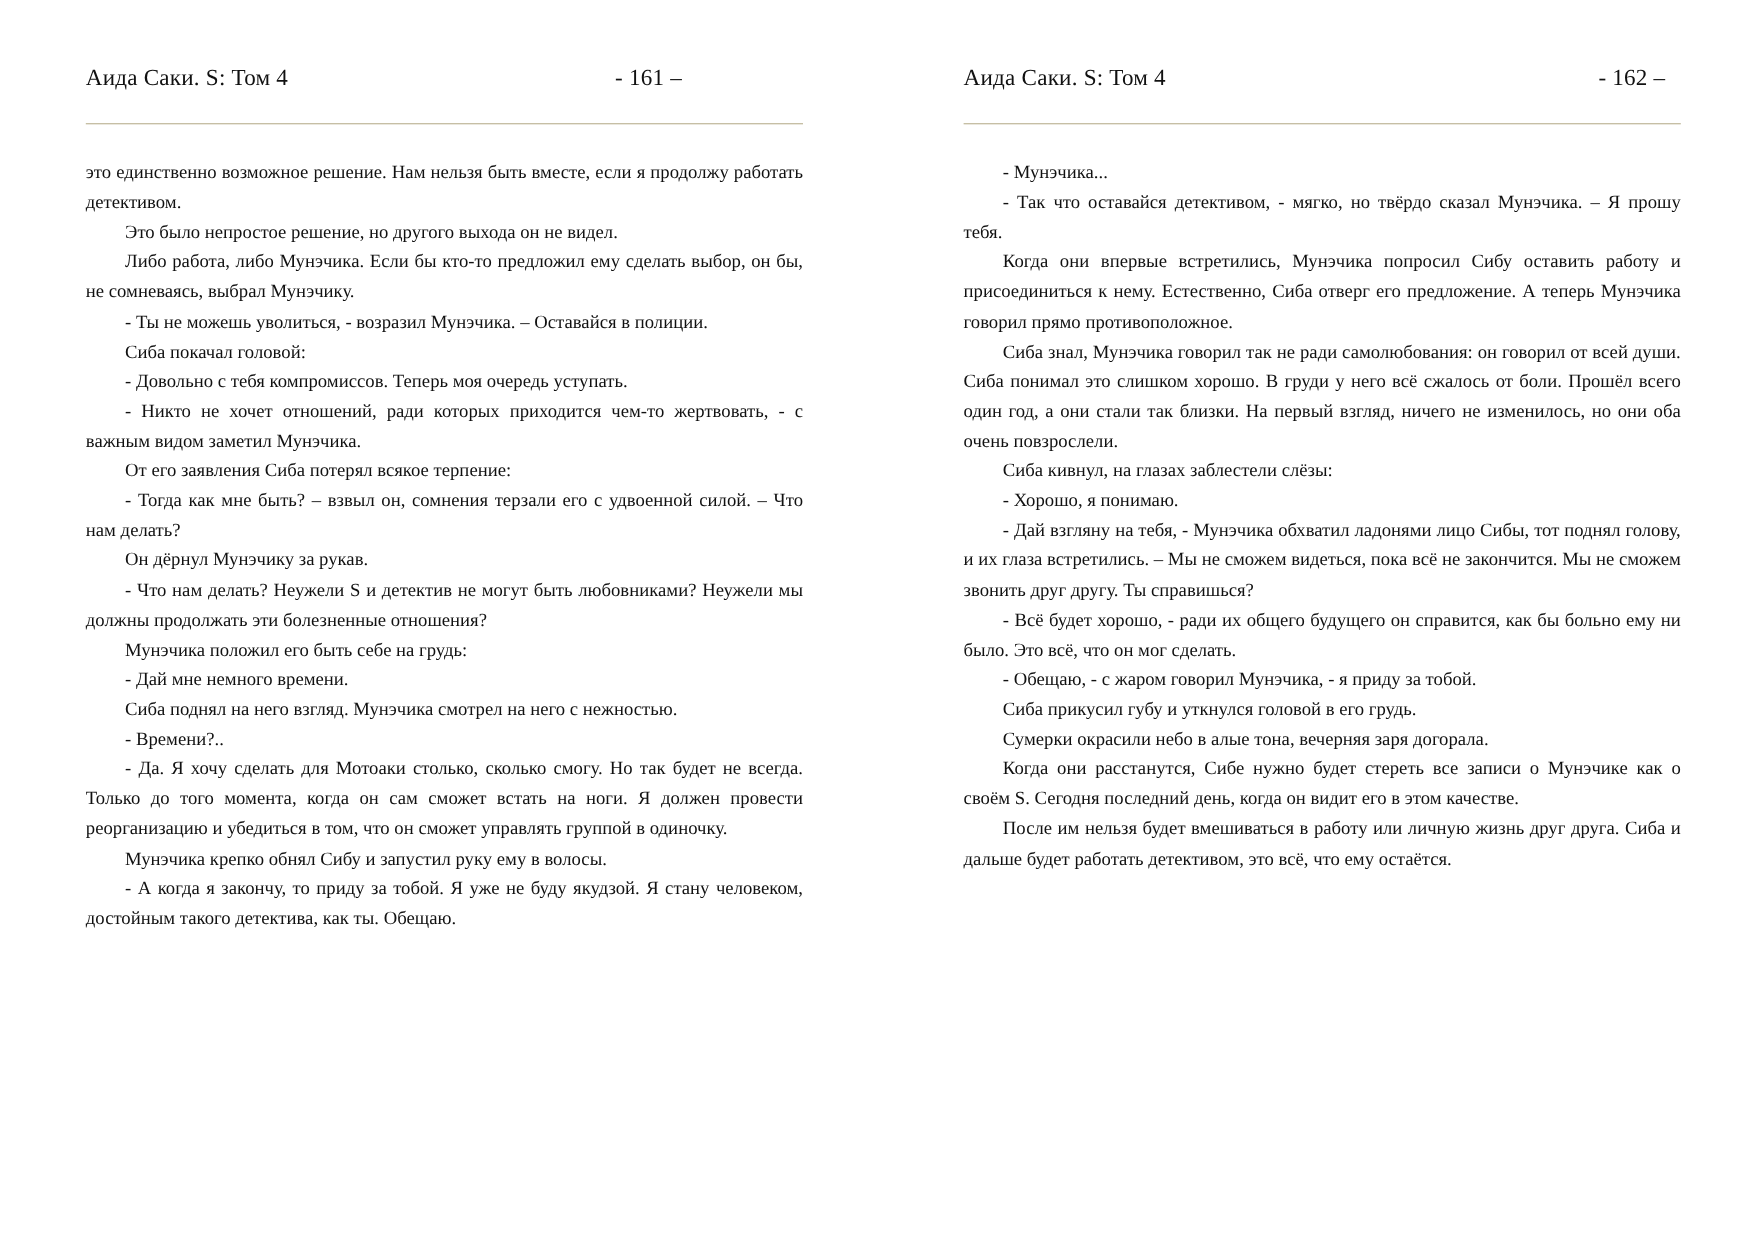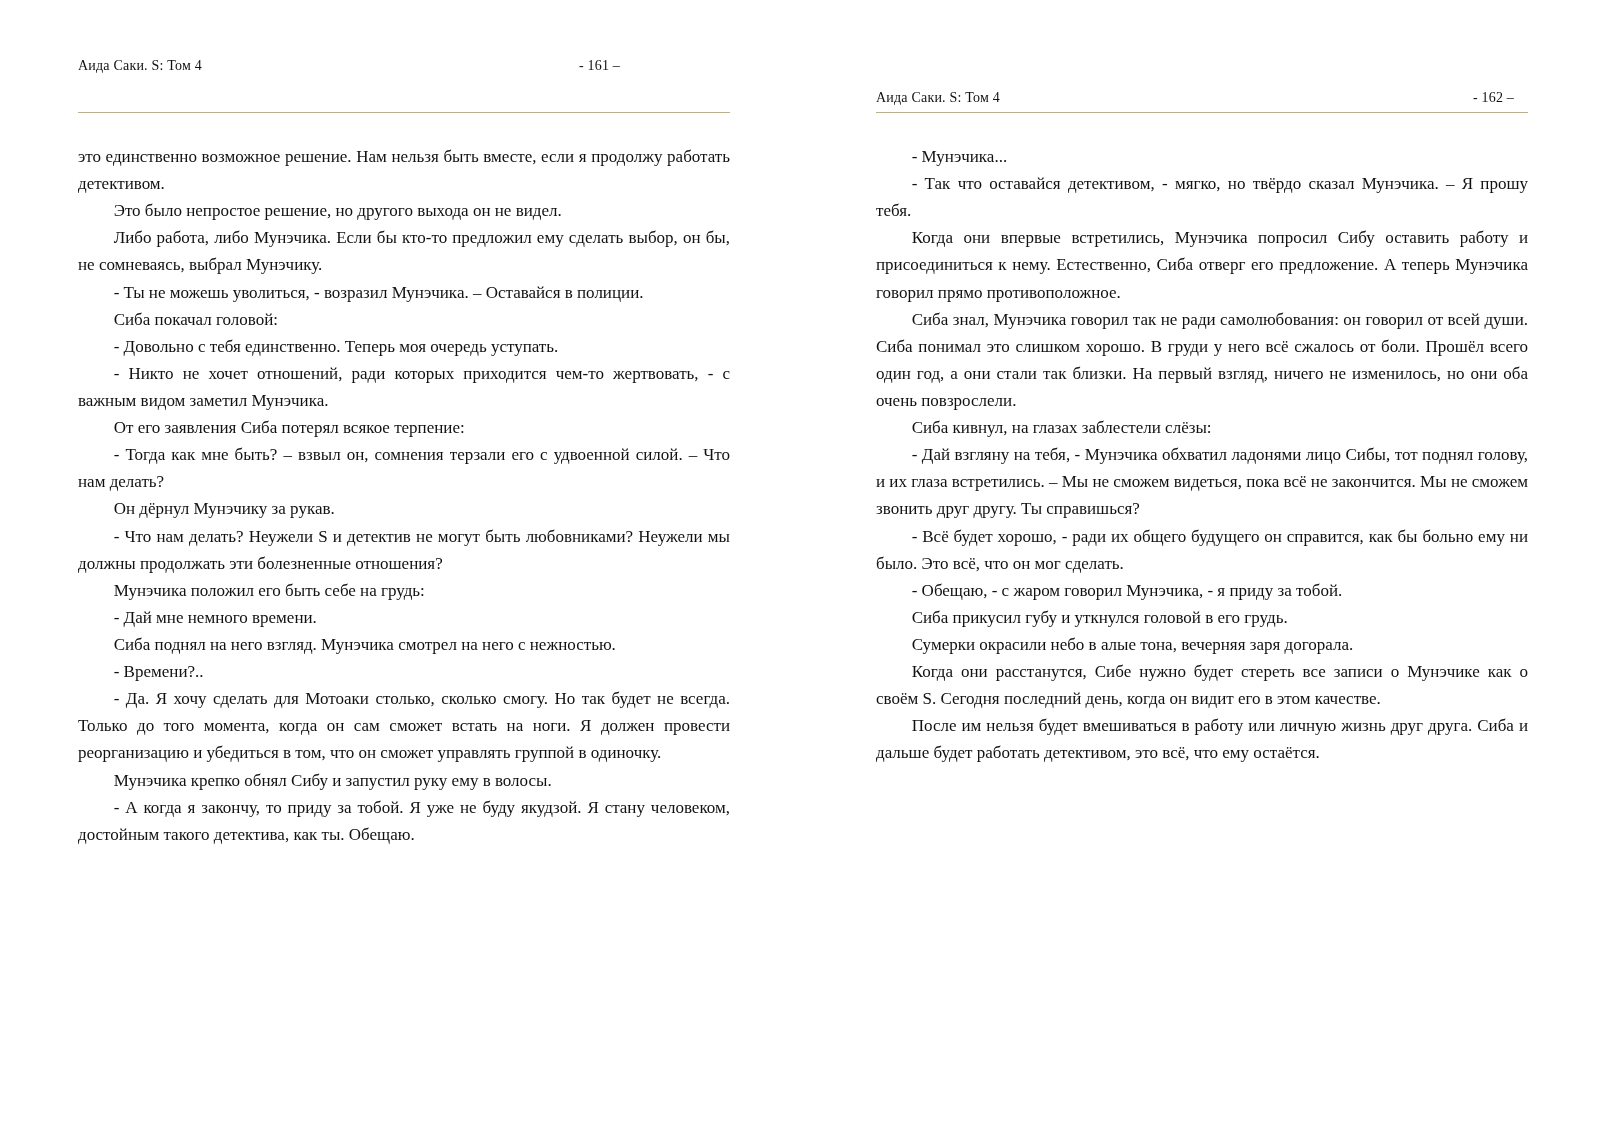--- a/index.html
+++ b/index.html
@@ -27,37 +27,36 @@
   }
   .page.left {
     padding: 58px 70px 0 78px;
   }
   .page.right {
     padding: 58px 72px 0 76px;
   }
   .runhead {
     display: flex;
     align-items: baseline;
-    font-size: 14px;
+    font-size: 21px;
     letter-spacing: 0.2px;
     height: 30px;
   }
   .runhead .booktitle {
     white-space: nowrap;
   }
   .runhead .folio {
     margin-left: auto;
     white-space: nowrap;
   }
   .page.left .runhead .folio {
     margin-right: 110px;
   }
   .page.right .runhead .folio {
     margin-right: 14px;
-    margin-top: 32px;
   }
   .rule {
     margin-top: 24px;
     border-top: 1.6px solid #b8b08f;
     width: 100%;
   }
   .body {
     margin-top: 30px;
     font-size: 17px;
     line-height: 1.595;
@@ -86,21 +85,21 @@
       <span class="booktitle">Аида Саки. S: Том 4</span>
       <span class="folio">- 161 –</span>
     </div>
     <div class="rule"></div>
     <div class="body" id="left-body">
         <p class="noind">это единственно возможное решение. Нам нельзя быть вместе, если я продолжу работать детективом.</p>
         <p class="ind">Это было непростое решение, но другого выхода он не видел.</p>
         <p class="ind">Либо работа, либо Мунэчика. Если бы кто-то предложил ему сделать выбор, он бы, не сомневаясь, выбрал Мунэчику.</p>
         <p class="ind">- Ты не можешь уволиться, - возразил Мунэчика. – Оставайся в полиции.</p>
         <p class="ind">Сиба покачал головой:</p>
-        <p class="ind">- Довольно с тебя единственно. Теперь моя очередь уступать.</p>
+        <p class="ind">- Довольно с тебя компромиссов. Теперь моя очередь уступать.</p>
         <p class="ind">- Никто не хочет отношений, ради которых приходится чем-то жертвовать, - с важным видом заметил Мунэчика.</p>
         <p class="ind"> От его заявления Сиба потерял всякое терпение:</p>
         <p class="ind">- Тогда как мне быть? – взвыл он, сомнения терзали его с удвоенной силой. – Что нам делать?</p>
         <p class="ind">Он дёрнул Мунэчику за рукав.</p>
         <p class="ind">- Что нам делать? Неужели S и детектив не могут быть любовниками? Неужели мы должны продолжать эти болезненные отношения?</p>
         <p class="ind">Мунэчика положил его быть себе на грудь:</p>
         <p class="ind">- Дай мне немного времени.</p>
         <p class="ind">Сиба поднял на него взгляд. Мунэчика смотрел на него с нежностью.</p>
         <p class="ind">- Времени?..</p>
         <p class="ind">- Да. Я хочу сделать для Мотоаки столько, сколько смогу. Но так будет не всегда. Только до того момента, когда он сам сможет встать на ноги. Я должен провести реорганизацию и убедиться в том, что он сможет управлять группой в одиночку.</p>
@@ -114,20 +113,21 @@
       <span class="booktitle">Аида Саки. S: Том 4</span>
       <span class="folio">- 162 –</span>
     </div>
     <div class="rule"></div>
     <div class="body" id="right-body">
         <p class="ind">- Мунэчика...</p>
         <p class="ind">- Так что оставайся детективом, - мягко, но твёрдо сказал Мунэчика. – Я прошу тебя.</p>
         <p class="ind">Когда они впервые встретились, Мунэчика попросил Сибу оставить работу и присоединиться к нему. Естественно, Сиба отверг его предложение. А теперь Мунэчика говорил прямо противоположное.</p>
         <p class="ind">Сиба знал, Мунэчика говорил так не ради самолюбования: он говорил от всей души. Сиба понимал это слишком хорошо. В груди у него всё сжалось от боли. Прошёл всего один год, а они стали так близки. На первый взгляд, ничего не изменилось, но они оба очень повзрослели.</p>
         <p class="ind">Сиба кивнул, на глазах заблестели слёзы:</p>
+        <p class="ind">- Хорошо, я понимаю.</p>
         <p class="ind">- Дай взгляну на тебя, - Мунэчика обхватил ладонями лицо Сибы, тот поднял голову, и их глаза встретились. – Мы не сможем видеться, пока всё не закончится. Мы не сможем звонить друг другу. Ты справишься?</p>
         <p class="ind">- Всё будет хорошо, - ради их общего будущего он справится, как бы больно ему ни было. Это всё, что он мог сделать.</p>
         <p class="ind">- Обещаю, - с жаром говорил Мунэчика, - я приду за тобой.</p>
         <p class="ind">Сиба прикусил губу и уткнулся головой в его грудь.</p>
         <p class="ind">Сумерки окрасили небо в алые тона, вечерняя заря догорала.</p>
         <p class="ind">Когда они расстанутся, Сибе нужно будет стереть все записи о Мунэчике как о своём S. Сегодня последний день, когда он видит его в этом качестве.</p>
         <p class="ind">После им нельзя будет вмешиваться в работу или личную жизнь друг друга. Сиба и дальше будет работать детективом, это всё, что ему остаётся.</p>
       </div>
   </div>
 

